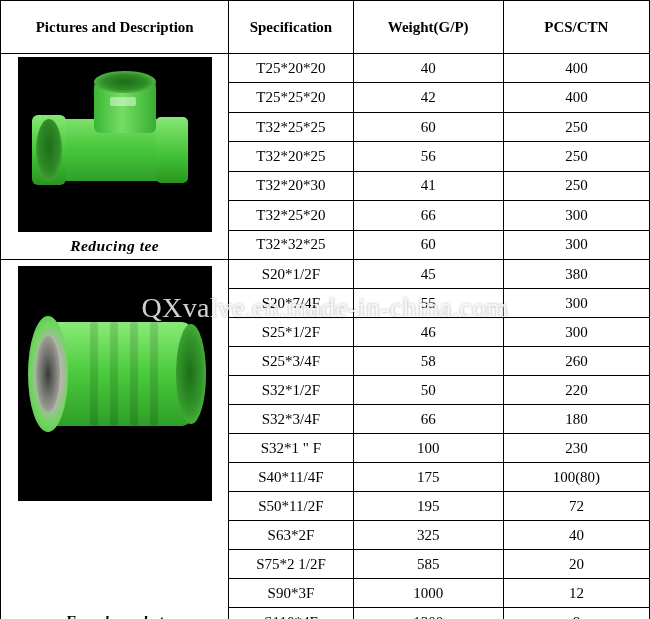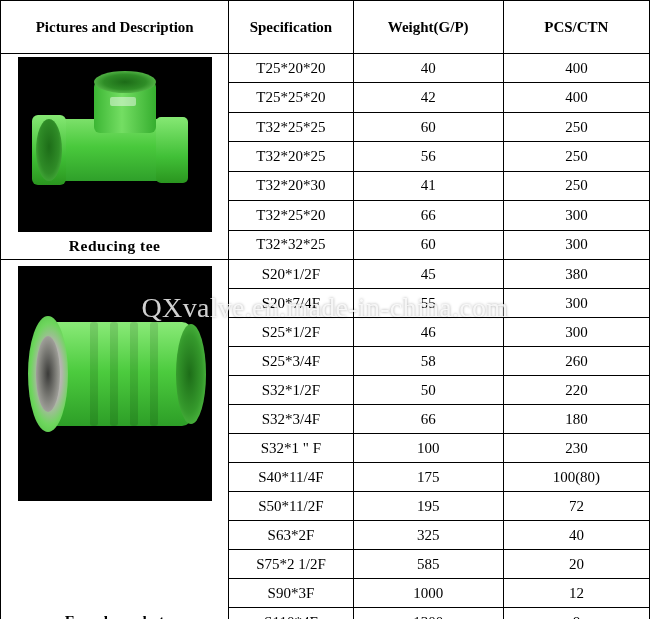--- a/index.html
+++ b/index.html
@@ -65,20 +65,21 @@
   .photo.tee { height: 175px; margin-top: 3px; }
   .photo.socket { height: 235px; margin-top: 6px; }
 
   .caption {
     font-weight: bold;
     font-size: 15.5px;
     letter-spacing: 0.5px;
     padding: 5px 0 4px 0;
     width: 100%;
     text-align: center;
+    font-style: italic;
   }
   .caption.socket-cap { margin-top: auto; padding-bottom: 6px; }
 
   
   .tee-body {
     position: absolute;
     left: 18px;
     top: 62px;
     width: 150px;
     height: 62px;

